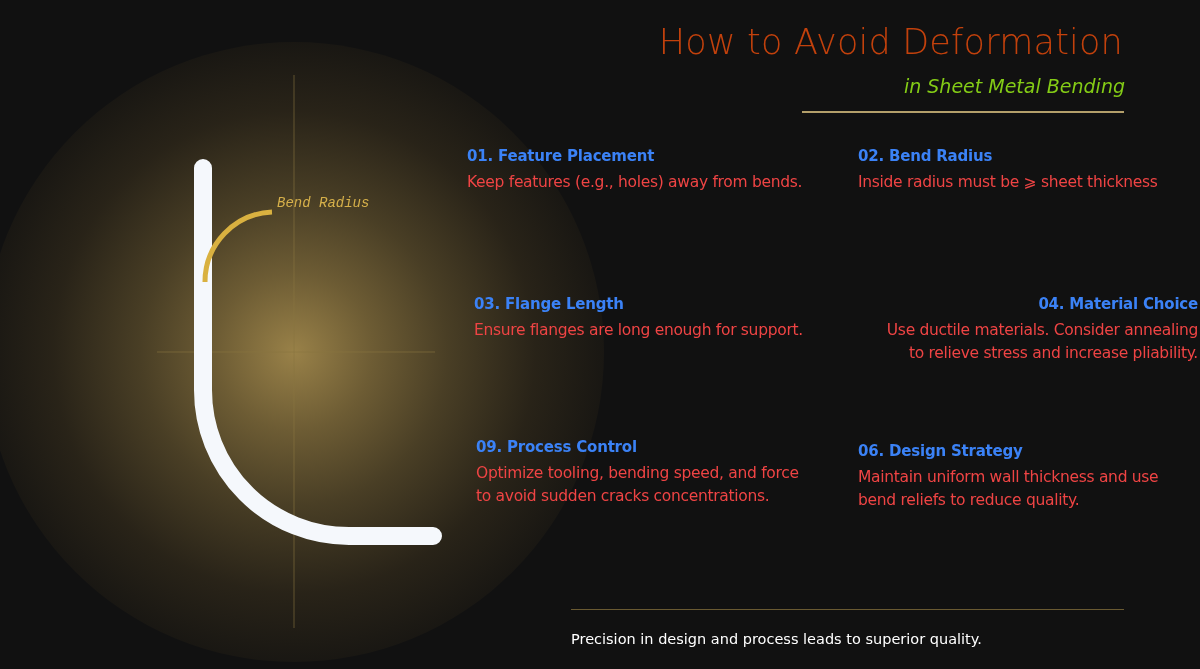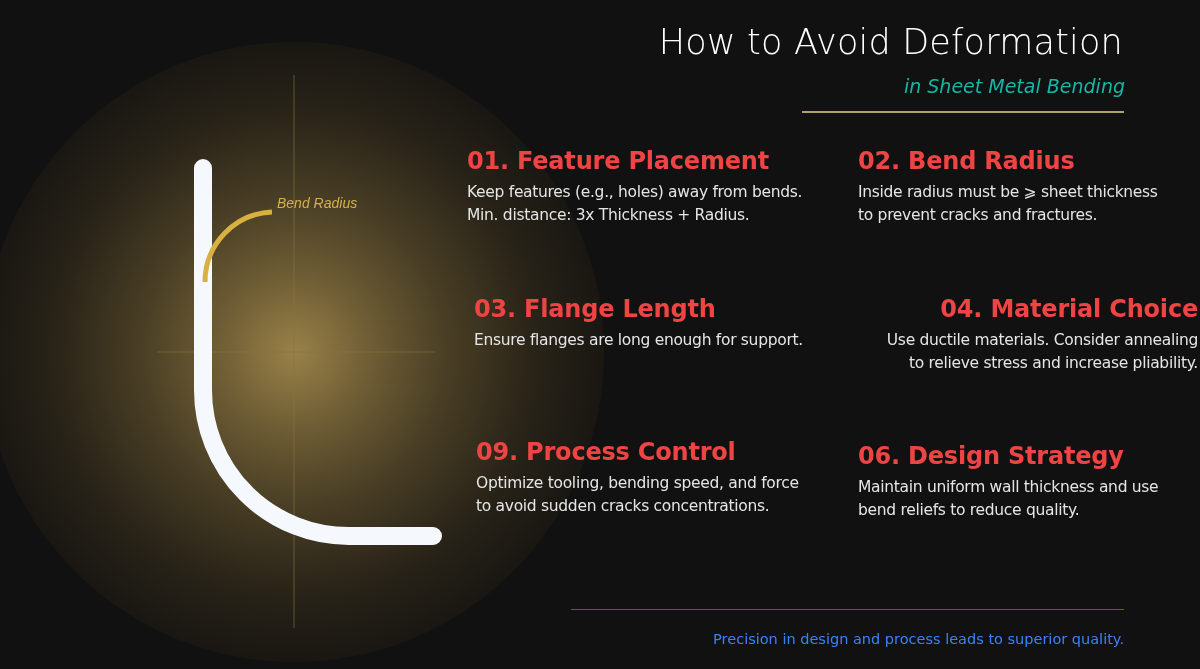--- a/index.html
+++ b/index.html
@@ -18,57 +18,57 @@
         rgba(160,135,75,0.95) 0%,
         rgba(125,105,58,0.85) 18%,
         rgba(95,80,45,0.72) 35%,
         rgba(60,50,30,0.55) 55%,
         rgba(30,26,18,0.3) 75%,
         rgba(17,17,17,0) 100%);
     }
     svg.diagram { position: absolute; left: 0; top: 0; }
     .title {
       position: absolute; right: 77px; top: 22px;
-      font-size: 35px; color: #ffffff; font-weight: 300;
+      font-size: 35px; color: #c2410c; font-weight: 300;
       font-family: "DejaVu Sans", sans-serif;
       letter-spacing: 0.2px; white-space: nowrap;
     }
     .subtitle {
       position: absolute; right: 75px; top: 75px;
-      font-size: 19px; font-style: italic; color: #14b8a6;
+      font-size: 19px; font-style: italic; color: #84cc16;
       font-family: "DejaVu Sans", sans-serif; white-space: nowrap;
     }
     .title-rule {
       position: absolute; left: 802px; top: 111px;
       width: 322px; height: 2px; background: #b39f6a;
     }
     .card { position: absolute; width: 340px; }
     .card h3 {
-      margin: 0 0 6px 0; font-size: 24px; font-weight: bold;
-      color: #ef4444; font-family: "DejaVu Sans", sans-serif;
+      margin: 0 0 6px 0; font-size: 15px; font-weight: bold;
+      color: #3b82f6; font-family: "DejaVu Sans", sans-serif;
       white-space: nowrap; letter-spacing: -0.2px;
     }
     .card p {
       margin: 0; font-size: 15.5px; line-height: 23px;
-      color: #e5e5e5; font-family: "DejaVu Sans", sans-serif;
+      color: #ef4444; font-family: "DejaVu Sans", sans-serif;
       white-space: nowrap; letter-spacing: -0.3px;
     }
     .footer-rule {
       position: absolute; left: 571px; top: 609px;
       width: 553px; height: 1px; background: #6a5a32;
     }
     .footer {
       position: absolute; left: 571px; width: 553px; top: 631px;
-      text-align: right; font-size: 14.5px; color: #3b82f6;
+      text-align: left; font-size: 14.5px; color: #ffffff;
       font-family: "DejaVu Sans", sans-serif; white-space: nowrap;
     }
     .bend-label {
       position: absolute; left: 277px; top: 195px;
       font-size: 14px; font-style: italic; color: #d6b04a;
-      font-family: Liberation Sans, sans-serif; white-space: nowrap;
+      font-family: Liberation Mono, monospace; white-space: nowrap;
     }
   </style>
 </head>
 <body>
 
 <div class="glow"></div>
 
 <svg class="diagram" width="1200" height="669">
   <line x1="294" y1="75" x2="294" y2="628" stroke="#8a7540" stroke-opacity="0.6" stroke-width="1"></line>
   <line x1="157" y1="352" x2="435" y2="352" stroke="#8a7540" stroke-opacity="0.6" stroke-width="1"></line>
@@ -78,27 +78,25 @@
 
 <div class="bend-label">Bend Radius</div>
 
 <div class="title">How to Avoid Deformation</div>
 <div class="subtitle">in Sheet Metal Bending</div>
 <div class="title-rule"></div>
 
 <div class="card" style="left:467px; top:147px;">
   <h3>01. Feature Placement</h3>
   <p>Keep features (e.g., holes) away from bends.</p>
-  <p>Min. distance: 3x Thickness + Radius.</p>
 </div>
 
 <div class="card" style="left:858px; top:147px;">
   <h3>02. Bend Radius</h3>
   <p>Inside radius must be ⩾ sheet thickness</p>
-  <p>to prevent cracks and fractures.</p>
 </div>
 
 <div class="card" style="left:474px; top:295px;">
   <h3>03. Flange Length</h3>
   <p>Ensure flanges are long enough for support.</p>
 </div>
 
 <div class="card" style="left:858px; top:295px;text-align:right;">
   <h3>04. Material Choice</h3>
   <p>Use ductile materials. Consider annealing</p>

